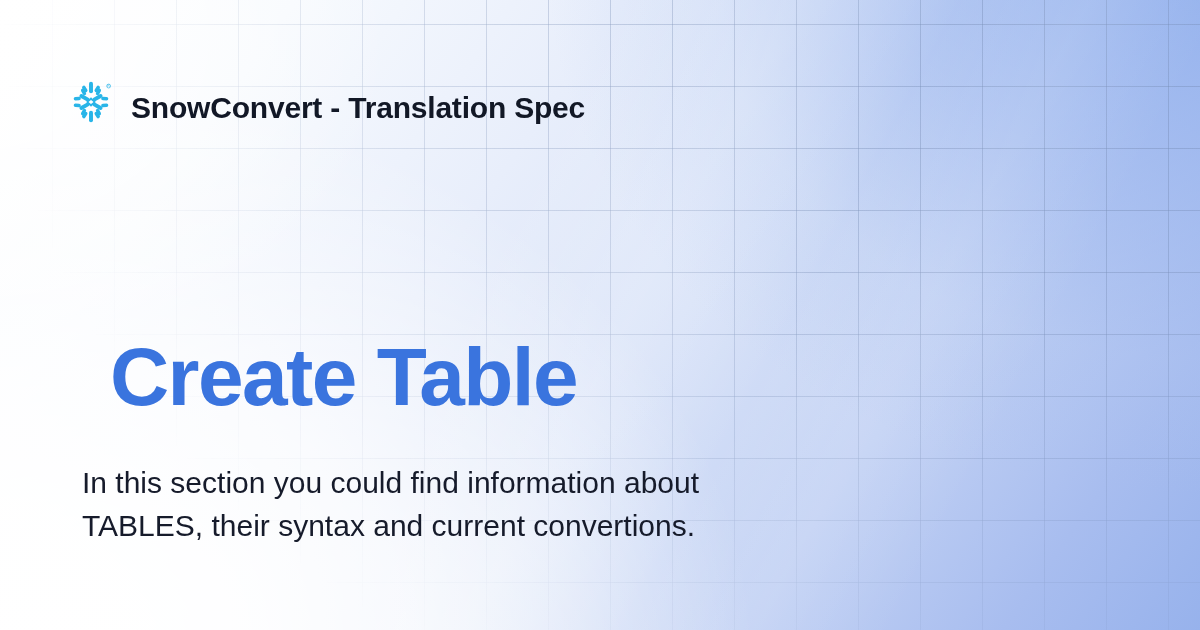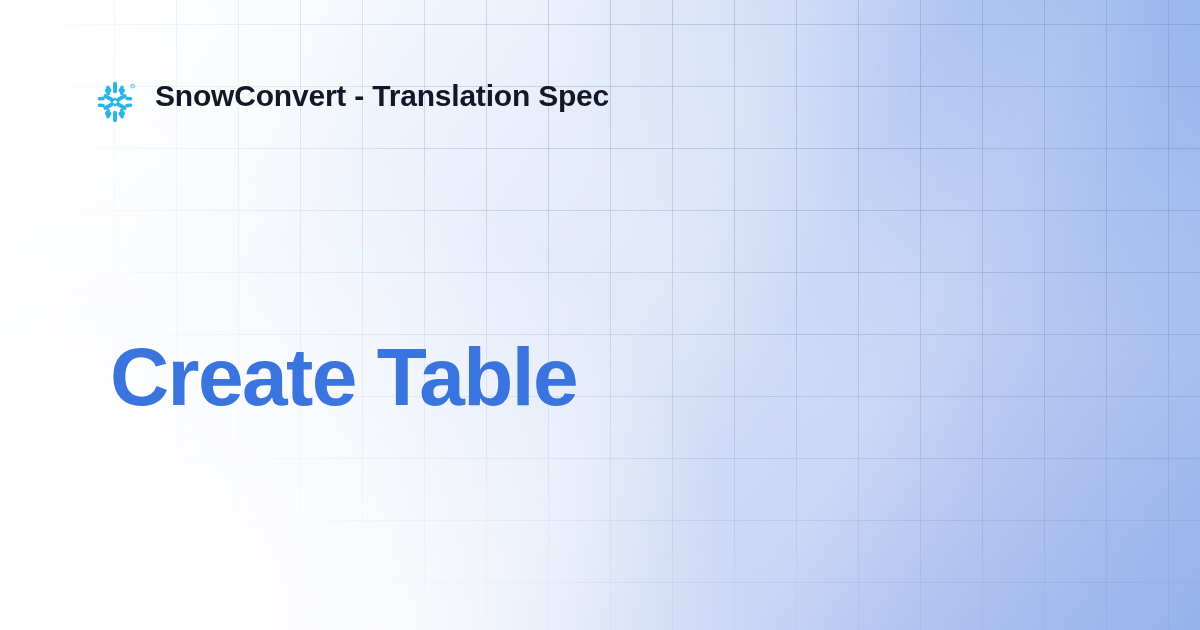--- a/index.html
+++ b/index.html
@@ -119,24 +119,24 @@
   
   .content {
     position: relative;
     z-index: 5;
     width: 100%;
     height: 100%;
   }
 
   .brand {
     position: absolute;
-    left: 94px;
+    left: 70px;
     top: 81px;
     display: flex;
-    align-items: flex-start;
+    align-items: flex-end;
     gap: 19px;
   }
 
   .brand-logo {
     width: 42px;
     height: 42px;
     display: block;
     flex: 0 0 auto;
   }
 
@@ -226,16 +226,20 @@
           </g>
           <circle cx="92" cy="12" r="4.6" fill="none" stroke="#29B5E8" stroke-width="1.6"></circle>
           <text x="92" y="15" font-size="7" text-anchor="middle" fill="#29B5E8" font-family="Liberation Sans, sans-serif">R</text>
         </svg>
       </span>
       <span class="brand-title">SnowConvert - Translation Spec</span>
     </div>
 
     <div class="hero">
       <h1 class="hero-heading">Create Table</h1>
+      <p class="hero-subtitle">
+        <span class="sub-line">In this section you could find information about</span>
+        <span class="sub-line">TABLES, their syntax and current convertions.</span>
+      </p>
     </div>
 
   </div>
 </div>
 
 </body></html>

